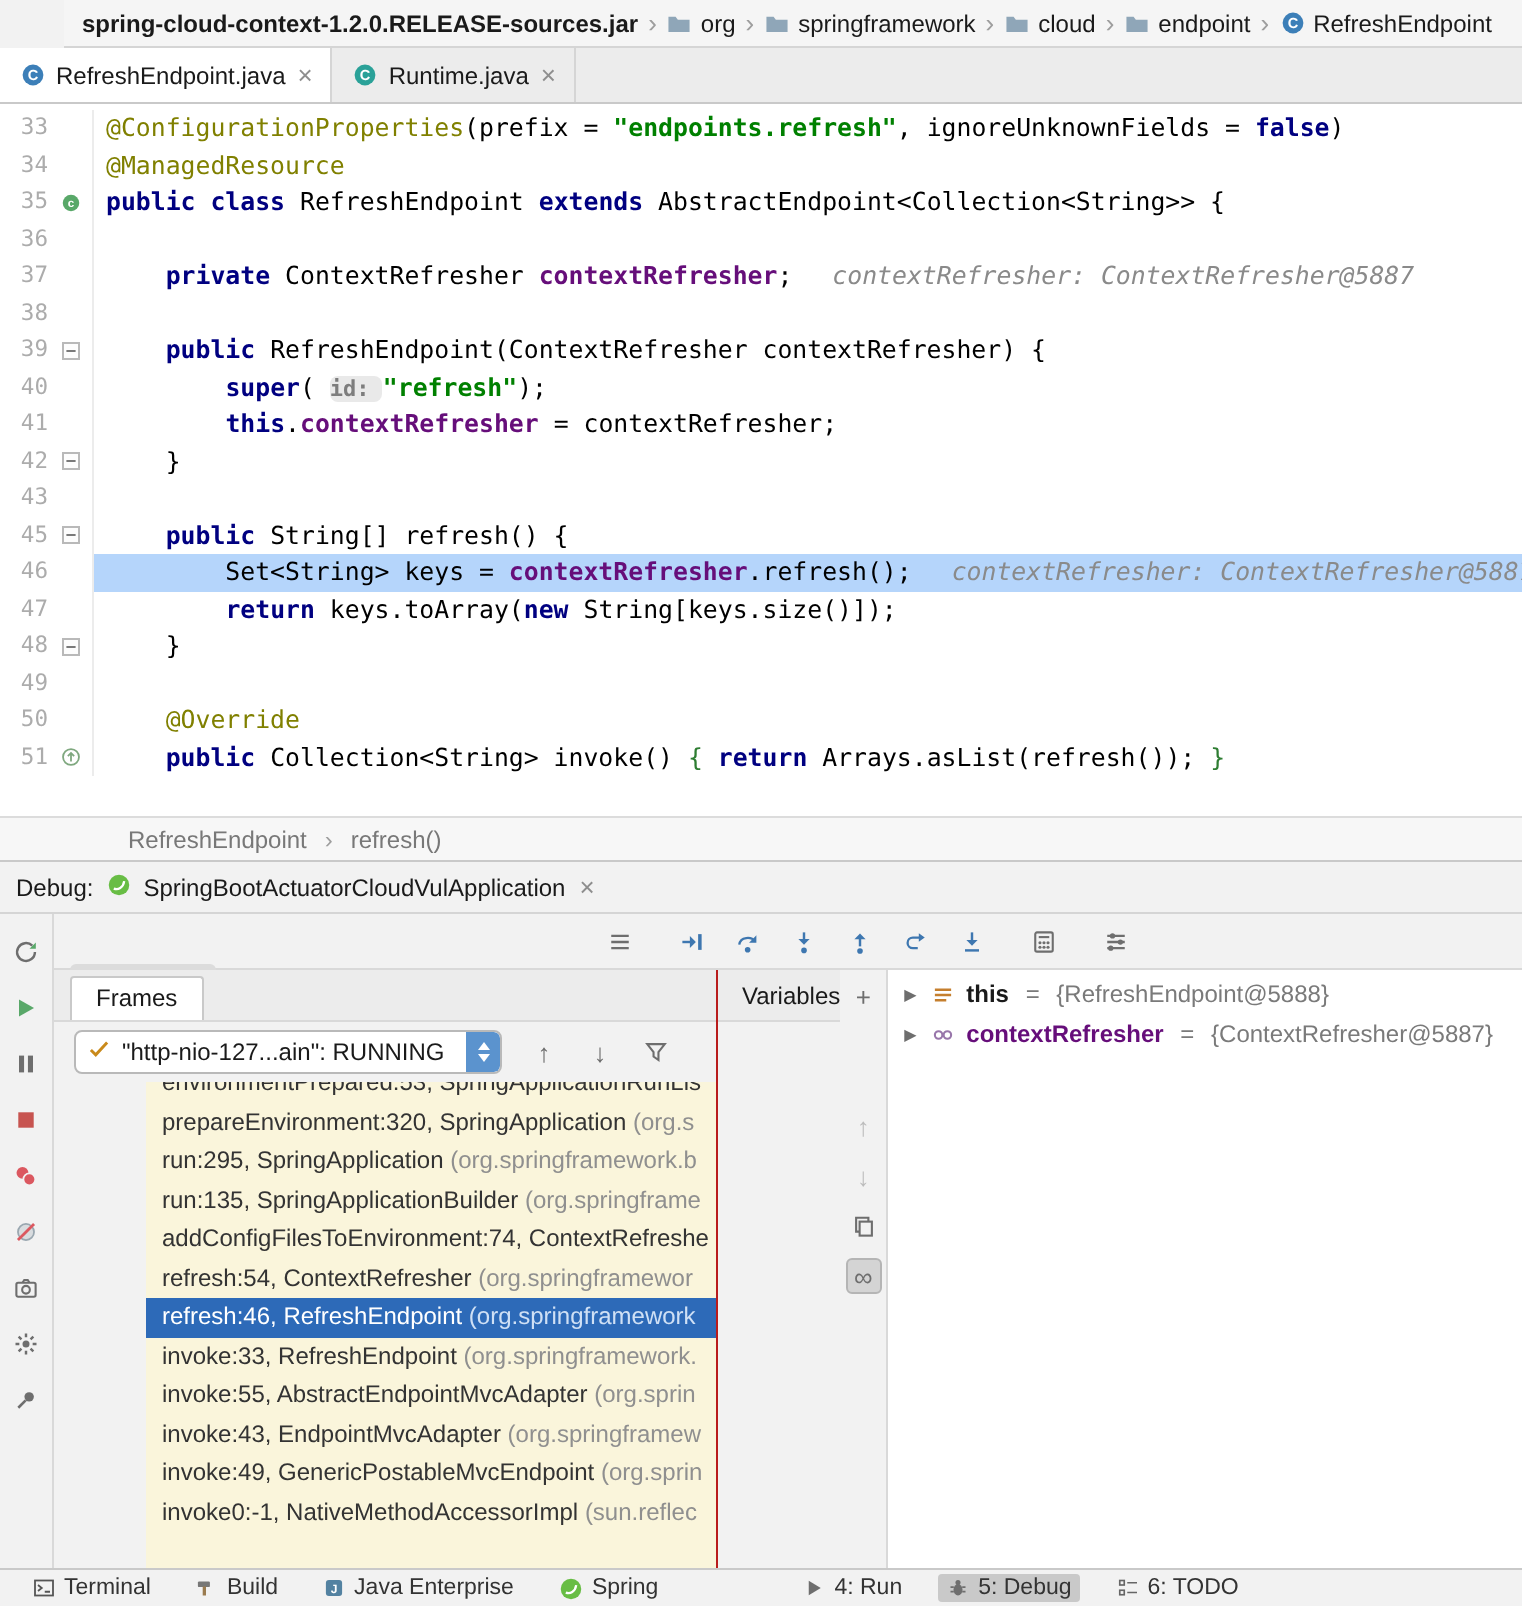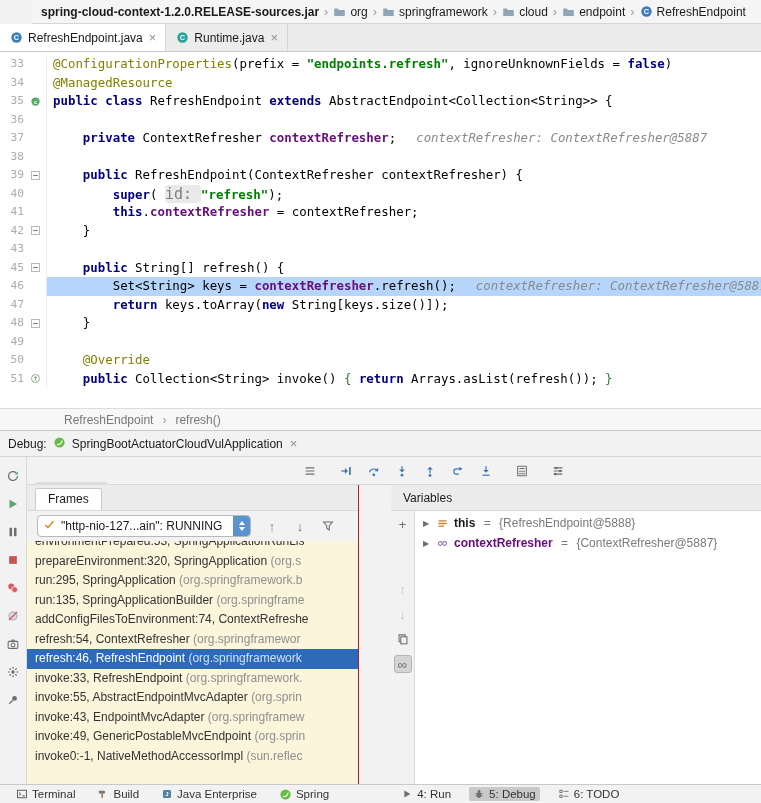--- a/index.html
+++ b/index.html
@@ -32,21 +32,21 @@
   .lnum { flex:none; width:24px; text-align:right; color:#ACACAC; font-size:11.3px; }
   .gmark { flex:none; width:22px; display:flex; align-items:center; justify-content:center; }
   .codewrap { flex:1; padding-left:6px; white-space:pre; overflow:hidden; }
   .eline.hl .codewrap { background:var(--execution-line,#B5D5FB); }
   .tok-k { color:#000080; font-weight:bold; }
   .tok-a { color:#808000; }
   .tok-s { color:#008000; font-weight:bold; }
   .tok-f { color:#660E7A; font-weight:bold; }
   .tok-p { color:#000000; }
   .tok-g { color:#2E7D32; }
-  .tok-n { color:#7D7D7D; background:#E9E9E9; border-radius:4px; font-size:15px; }
+  .tok-n { color:#7D7D7D; background:#E9E9E9; border-radius:4px; font-size:11px;font-weight:bold; }
   .dhint { color:#8A8A8A; font-style:italic; margin-left:20px; }
 
   
   .ebc { height:22px; flex:none; display:flex; align-items:center; gap:7px; padding-left:64px; background:#F7F7F7; border-top:1px solid #DCDCDC; color:#787878; }
   .ebc .nav-sep { font-size:12px; }
 
   
   .dheader { height:26px; flex:none; display:flex; align-items:center; background:#F2F2F2; border-top:1px solid #C9C9C9; padding-left:8px; }
   .session-tab { display:flex; align-items:center; gap:6px; padding:2px 6px; }
 
@@ -72,28 +72,28 @@
 
   .threadrow { height:30px; flex:none; display:flex; align-items:center; background:#F2F2F2; padding-left:10px; gap:10px; }
   .combo { width:214px; height:22px; background:#FFFFFF; border:1px solid #B9B9B9; border-radius:4px; display:flex; align-items:center; padding-left:5px; gap:5px; overflow:hidden; }
   .combo-label { flex:1; white-space:nowrap; overflow:hidden; }
   .stepper { width:17px; height:20px; flex:none; background:#5B93CE; border-radius:0 3px 3px 0; display:flex; flex-direction:column; align-items:center; justify-content:center; gap:2px; }
   .stepper i { width:0; height:0; border-left:3.5px solid transparent; border-right:3.5px solid transparent; }
   .stepper .up { border-bottom:4px solid #fff; }
   .stepper .dn { border-top:4px solid #fff; }
   .fr-tools { display:flex; align-items:center; gap:6px; }
 
-  .flist-clip { flex:1; overflow:hidden; background:var(--frames-bg,#FAF5DB); }
+  .flist-clip { flex:1; overflow:hidden; background:var(--frames-bg,#FAF5DB);margin-left:46px; }
   .flist { margin-top:-9px; }
   .frow { height:19.5px; line-height:19.5px; padding-left:8px; white-space:nowrap; overflow:hidden; color:#333333; }
   .fpkg { color:#8F8F8F; }
   .frow.sel { background:var(--selected-frame,#2D6AB8); color:#FFFFFF; }
   .frow.sel .fpkg { color:#CFE0F5; }
 
-  .vars { flex:1; display:flex; flex-direction:column; min-width:0;padding-left:32px; }
+  .vars { flex:1; display:flex; flex-direction:row; min-width:0; }
   .vbody { flex:1; display:flex; min-height:0; background:#FFFFFF; }
   .vtools { width:24px; flex:none; background:#F2F2F2; border-right:1px solid #D9D9D9; display:flex; flex-direction:column; align-items:center; padding-top:4px; gap:7px; }
   .vtools .tbtn { width:18px; height:18px; }
   .vtools .tbtn.gap { margin-top:40px; }
   .vtools .tbtn.disabled { opacity:.4; }
   .vtools .tbtn.active { background:#D4D4D4; border:1px solid #B5B5B5; border-radius:3px; }
   .vlist { flex:1; padding-top:2px; }
   .vrow { height:20px; display:flex; align-items:center; gap:5px; padding-left:6px; }
   .vexp { color:#6E6E6E; font-size:8px; width:10px; text-align:center; }
   .vname { font-weight:bold; }

